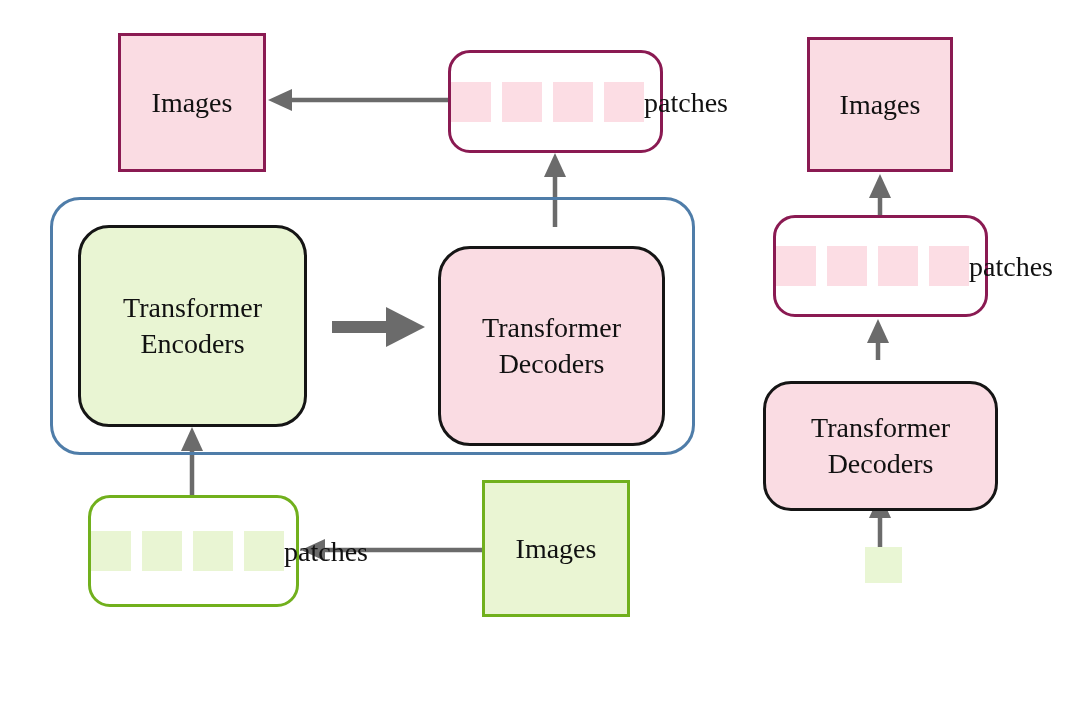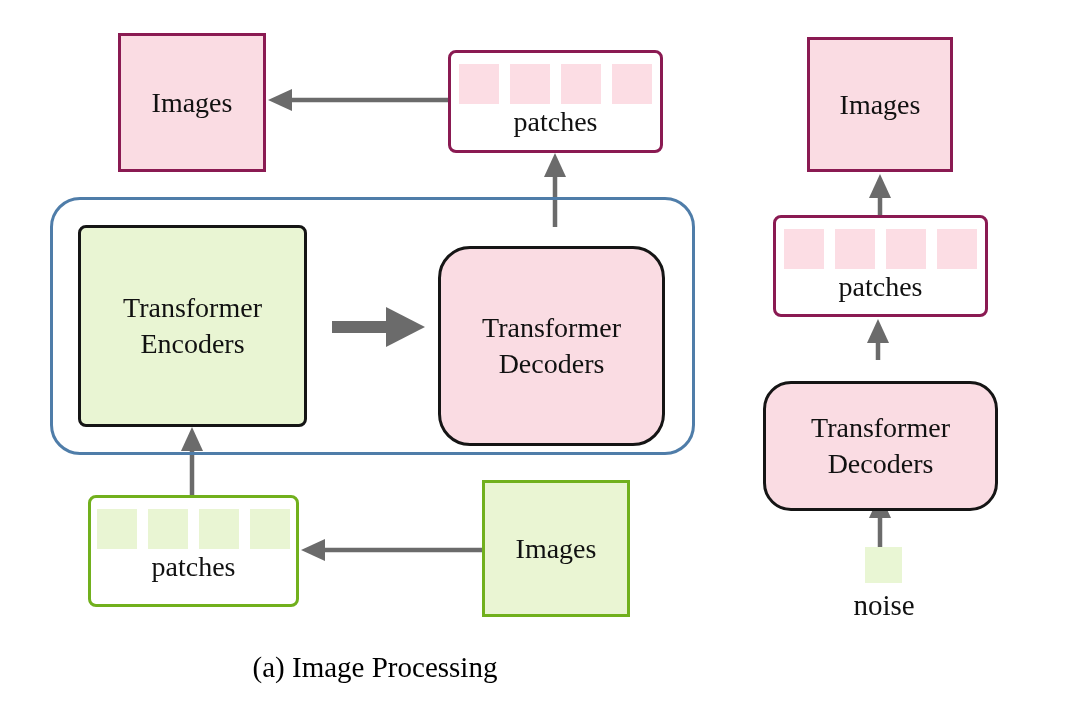--- a/index.html
+++ b/index.html
@@ -7,30 +7,29 @@
     position:relative;width:1080px;height:723px;background:#ffffff;
     font-family:"Liberation Serif", serif;color:#111;overflow:hidden;
   }
   .arrows{position:absolute;left:0;top:0;width:1080px;height:723px;pointer-events:none;}
   .box{
     position:absolute;display:flex;align-items:center;justify-content:center;
     box-sizing:border-box;text-align:center;font-size:28px;line-height:1.28;
   }
   .sq-pink{background:#fadce3;border:3px solid #8a1a52;}
   .sq-green{background:#eaf5d3;border:3px solid #71b01d;}
-  .round-green{background:#e9f5d3;border:3px solid #151515;border-radius:8px;justify-content:center;}
+  .round-green{background:#e9f5d3;border:3px solid #151515;border-radius:31px;justify-content:center;}
   .round-pink{background:#fadce3;border:3px solid #151515;border-radius:32px;margin-top:19px;}
   .container-blue{
     position:absolute;box-sizing:border-box;
     border:3px solid #4f7da9;border-radius:30px;background:transparent;
   }
   .patches-box{
-    position:absolute;box-sizing:border-box;background:#ffffff;border-radius:8px;
-    display:flex;flex-direction:column;align-items:center;justify-content:flex-start;
-    padding-top:11px;
+    position:absolute;box-sizing:border-box;background:#ffffff;border-radius:22px;
+    display:flex;align-items:center;justify-content:flex-start;
   }
   .patches-maroon{border:3px solid #8a1a52;}
   .patches-green{border:3px solid #71b01d;}
   .patch-row{display:flex;gap:11px;}
   .patch{width:40px;height:40px;}
   .patch-pink{background:#fcdde4;}
   .patch-green{background:#e9f5d3;}
   .patches-label{font-size:28px;line-height:1.1;margin-top:3px;}
   .noise-square{position:absolute;left:865px;top:547px;width:37px;height:36px;background:#e9f6d4;}
   .noise-label{position:absolute;left:824px;top:589px;width:120px;text-align:center;font-size:29px;}
@@ -116,37 +115,35 @@
       <span class="patch patch-green"></span>
       <span class="patch patch-green"></span>
     </div>
     <span class="patches-label">patches</span>
   </div>
 
   <div class="box sq-green" style="left:482px;top:480px;width:148px;height:137px;">
     <span class="label-span">Images</span>
   </div>
 
-  <div class="caption" style="left:175px;top:651px;width:400px;">(a) Image Processing</div>
 
   <div class="box sq-pink" style="left:807px;top:37px;width:146px;height:135px;">
     <span class="label-span">Images</span>
   </div>
 
   <div class="patches-box patches-maroon" style="left:773px;top:215px;width:215px;height:102px;">
     <div class="patch-row">
       <span class="patch patch-pink"></span>
       <span class="patch patch-pink"></span>
       <span class="patch patch-pink"></span>
       <span class="patch patch-pink"></span>
     </div>
     <span class="patches-label">patches</span>
   </div>
 
   <div class="box round-pink" style="left:763px;top:362px;width:235px;height:130px;border-radius:28px;">
     <span class="label-span" style="width:180px;">Transformer Decoders</span>
   </div>
 
   <div class="noise-square"></div>
-  <div class="noise-label">noise</div>
 
 
 </div>
 
 </body></html>

